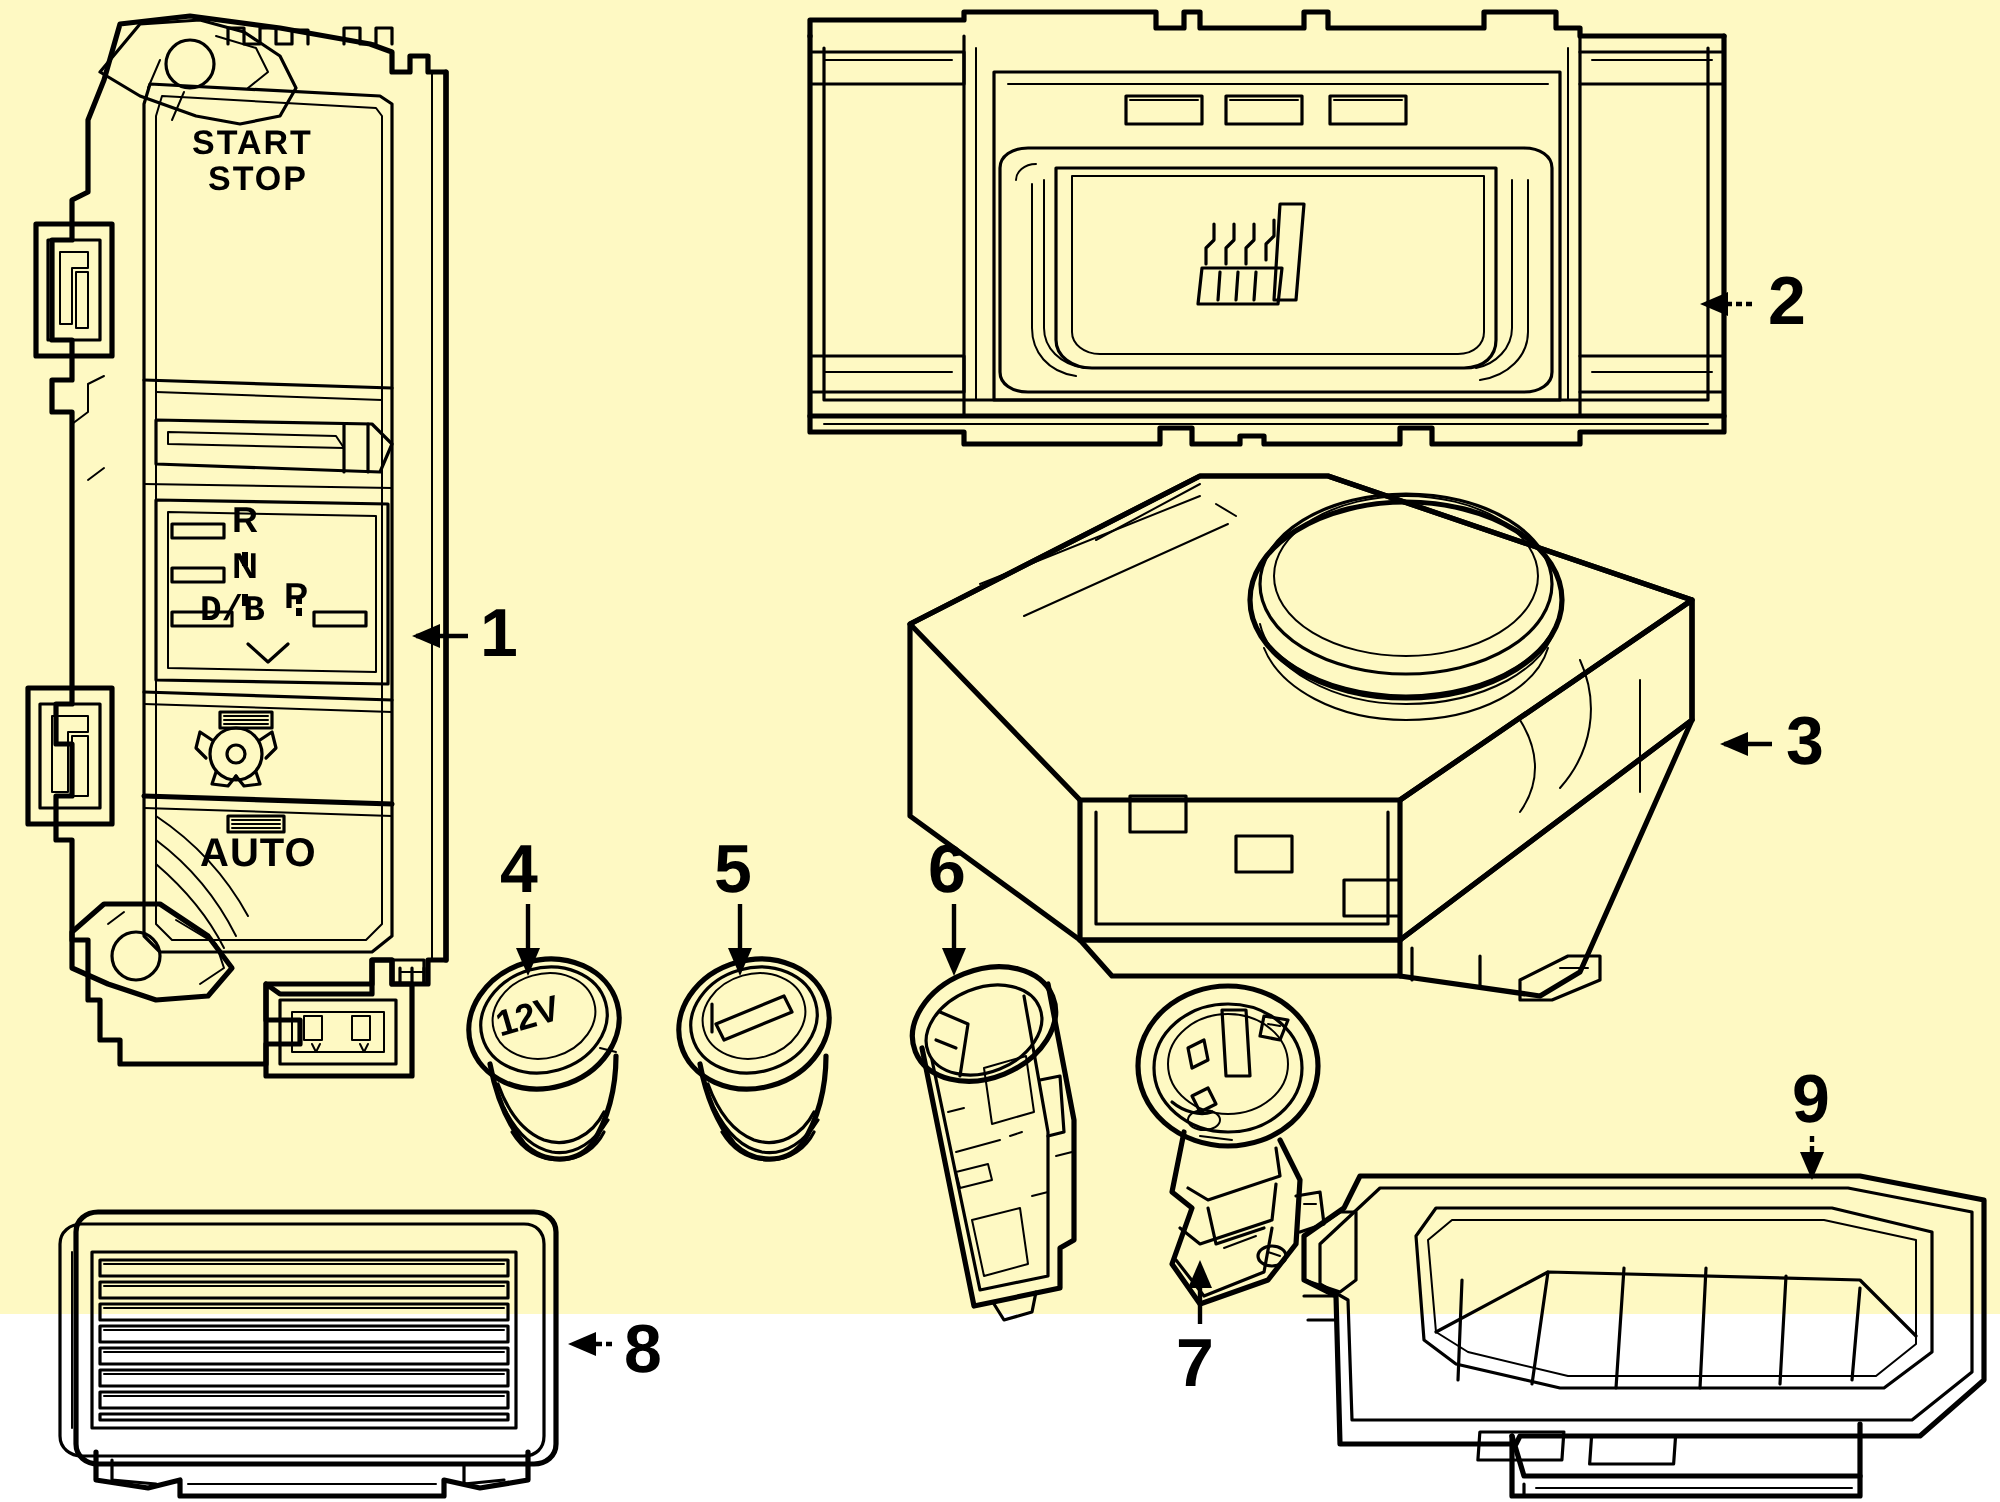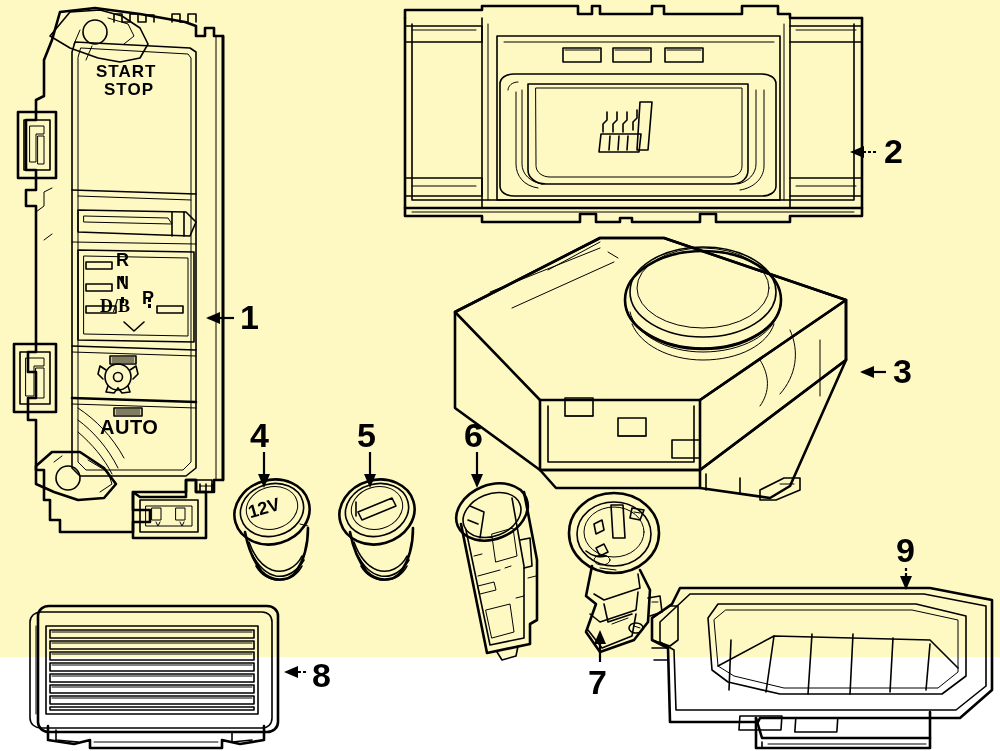--- a/index.html
+++ b/index.html
@@ -449,21 +449,21 @@
 <div style="position:absolute;left:96px;top:62px;font-size:17px;font-weight:bold;
             letter-spacing:1px;font-family:'Liberation Sans',sans-serif;">START</div>
 <div style="position:absolute;left:104px;top:80px;font-size:17px;font-weight:bold;
             letter-spacing:1px;font-family:'Liberation Sans',sans-serif;text-align:right;">STOP</div>
 
 <div style="position:absolute;left:116px;top:250px;font-size:18px;font-weight:bold;
             font-family:'Liberation Sans',sans-serif;">R</div>
 <div style="position:absolute;left:116px;top:273px;font-size:18px;font-weight:bold;
             font-family:'Liberation Sans',sans-serif;">N</div>
 <div style="position:absolute;left:100px;top:296px;font-size:18px;font-weight:bold;
-            font-family:Liberation Serif, serif;">D/B</div>
+            font-family:Liberation Mono, monospace;">D/B</div>
 <div style="position:absolute;left:142px;top:288px;font-size:18px;font-weight:bold;
             font-family:'Liberation Sans',sans-serif;">P</div>
 
 <div style="position:absolute;left:100px;top:416px;font-size:20px;font-weight:bold;
             letter-spacing:0.5px;font-family:'Liberation Sans',sans-serif;">AUTO</div>
 
 <div style="position:absolute;left:248px;top:498px;font-size:18px;font-weight:bold;
             font-family:'Liberation Sans',sans-serif;transform:rotate(-16deg);">12V</div>
 
 <div class="callout" style="left:240px;top:300px;">1</div>

